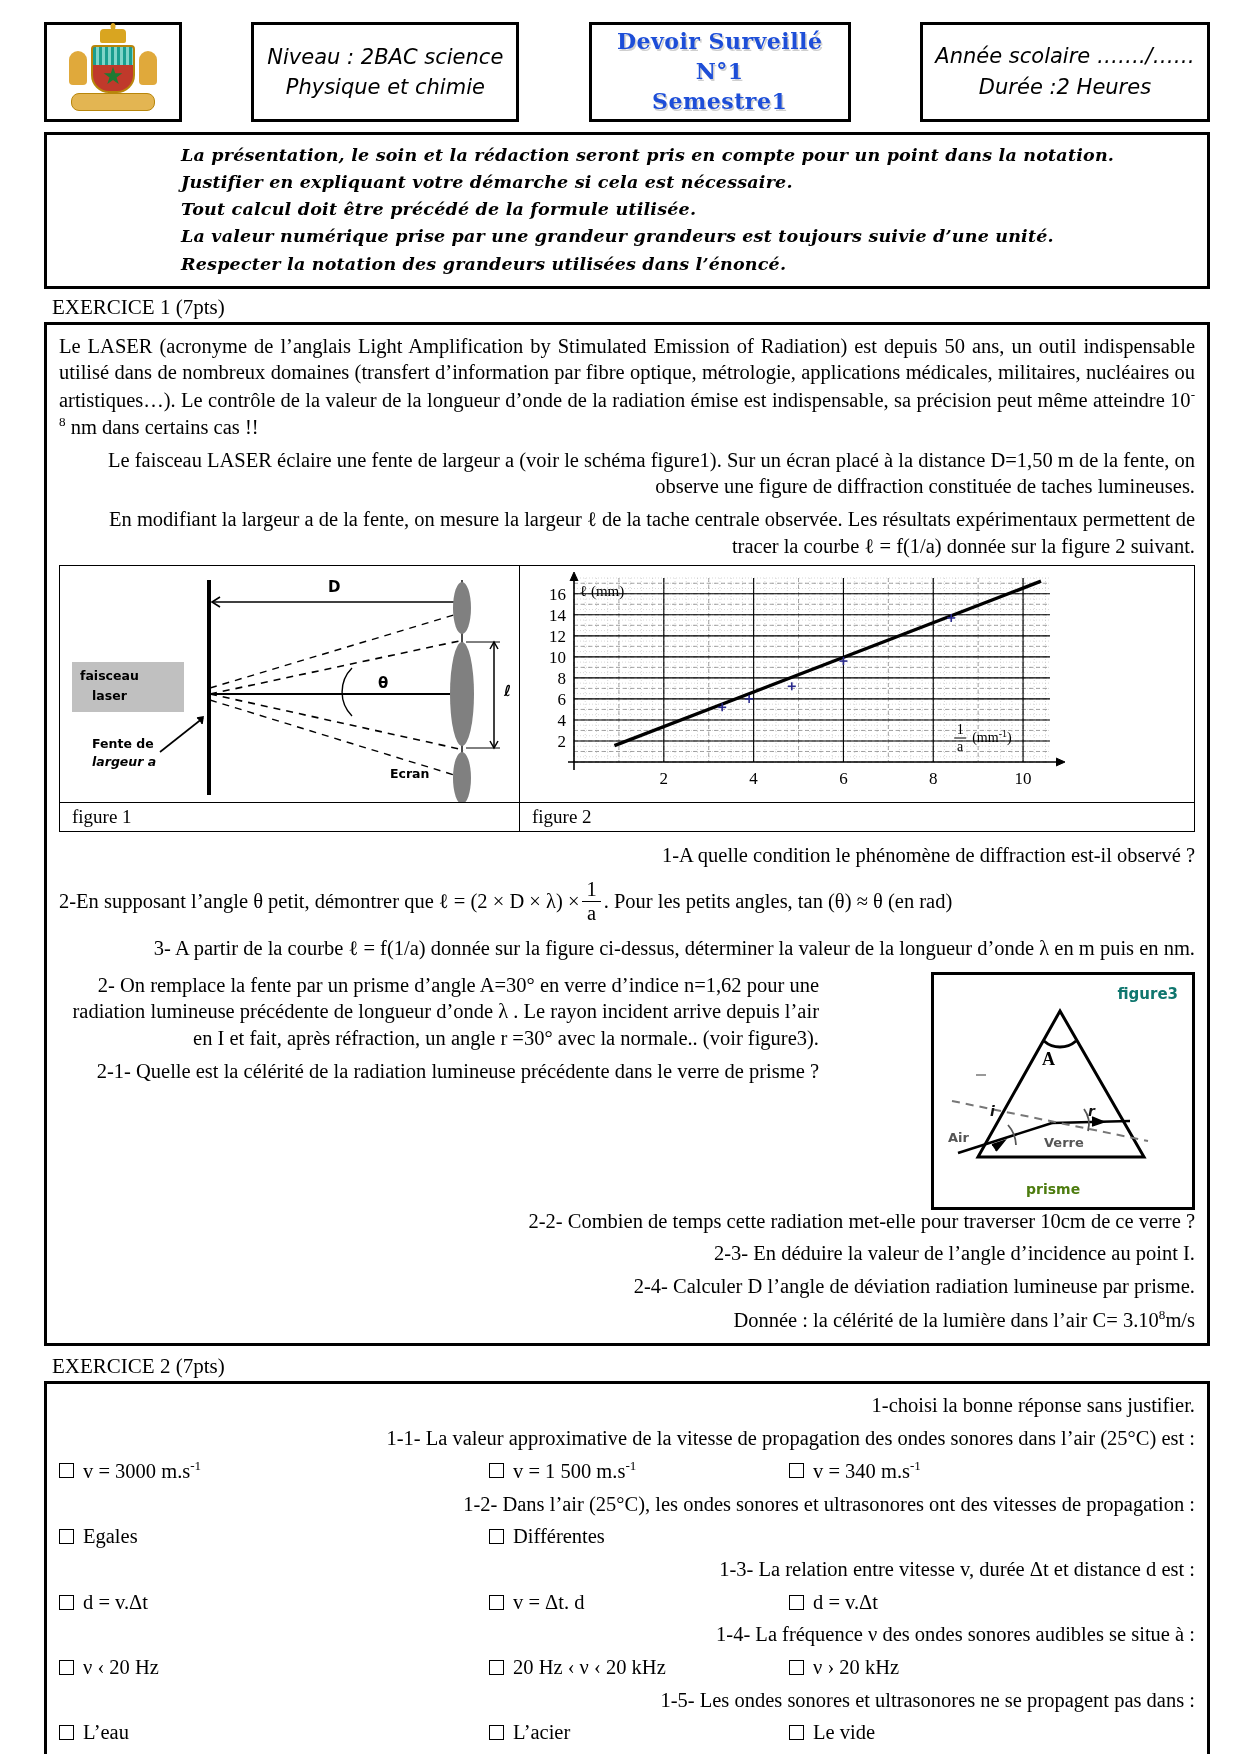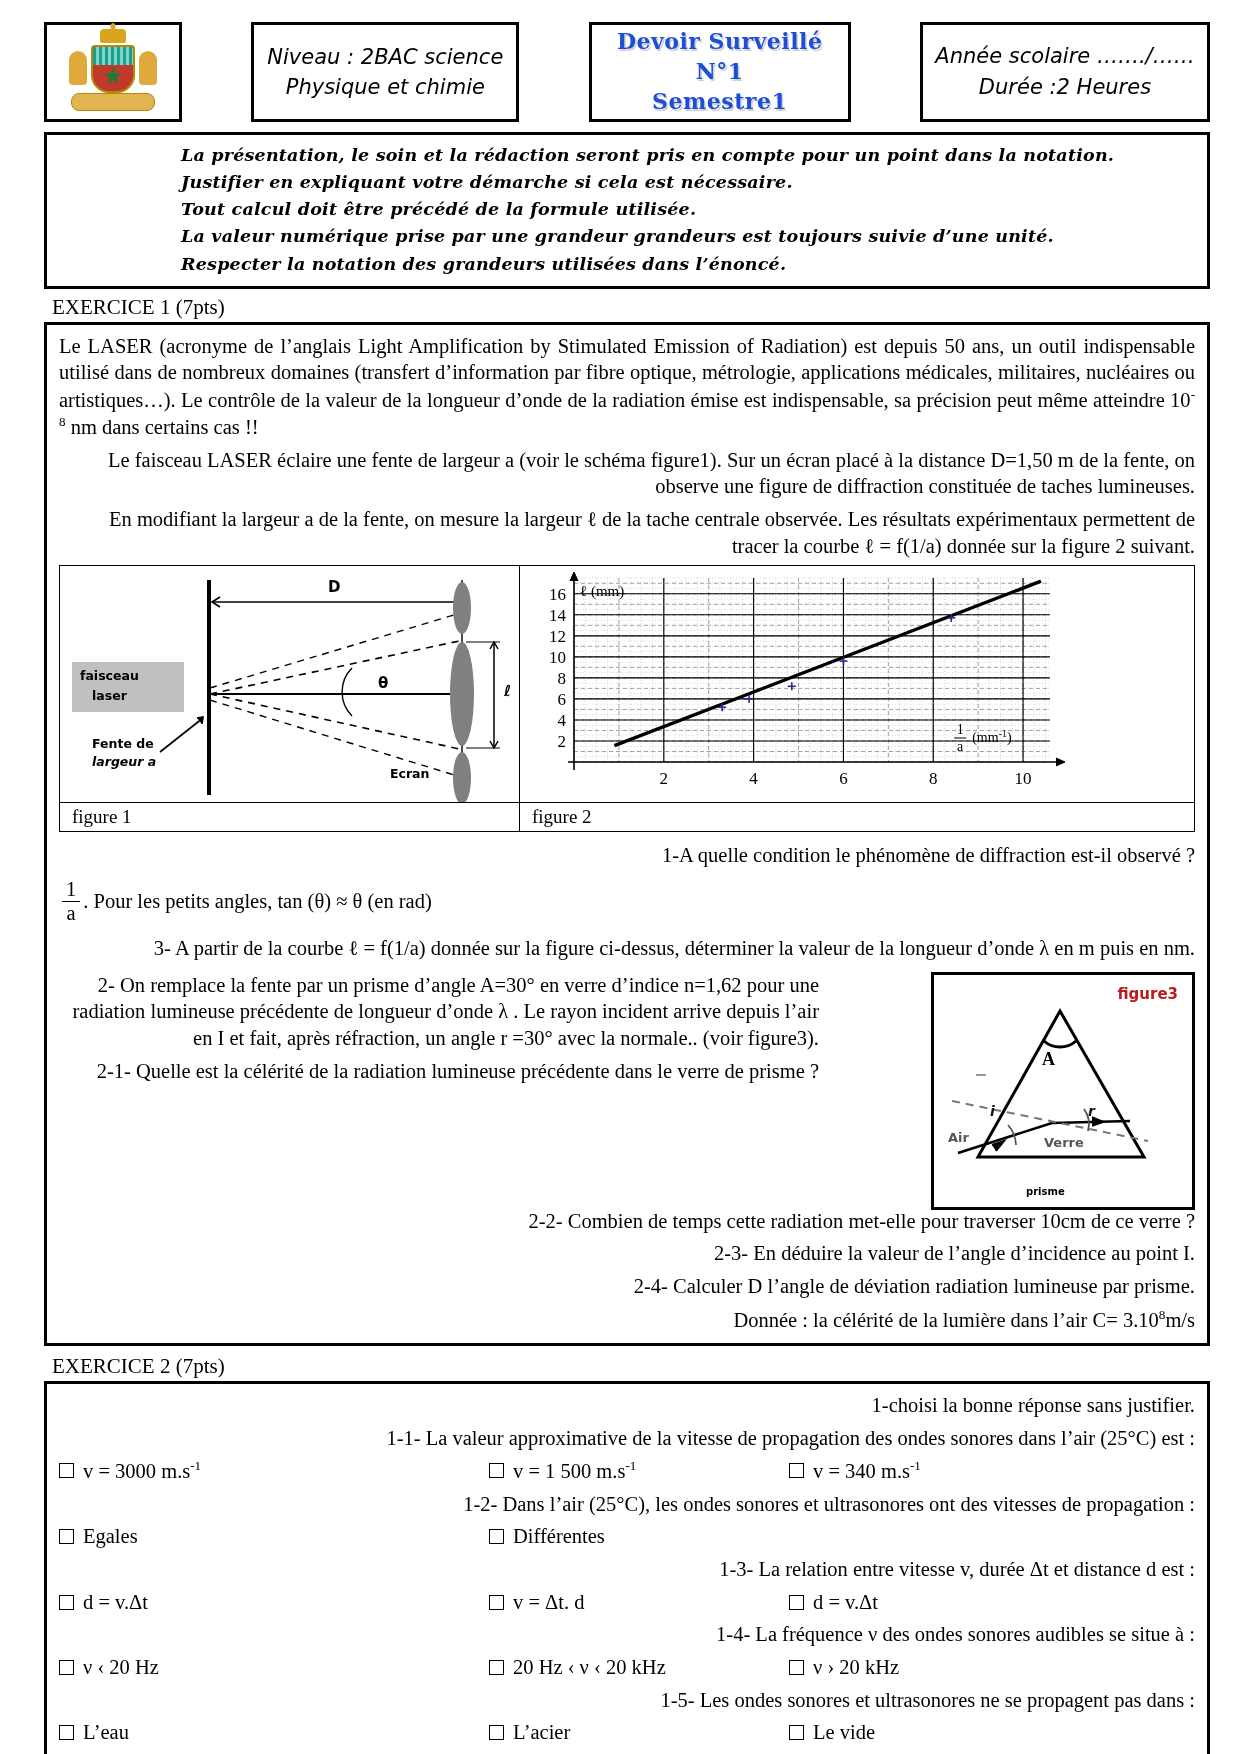--- a/index.html
+++ b/index.html
@@ -384,20 +384,21 @@
               </svg>
           </div>
         </div>
         <div class="fig-caption">figure 2</div>
       </div>
     </div>
 
     <p class="ptxt" style="margin-top:10px;">1-A quelle condition le phénomène de diffraction est-il observé ?</p>
 
     <p class="ptxt" style="margin-top:10px;display:flex;align-items:center;flex-wrap:wrap;">
+      <span>2-En supposant l’angle θ petit, démontrer que ℓ = (2 × D × λ) ×</span>
       <span style="display:inline-flex;flex-direction:column;align-items:center;margin:0 3px;line-height:1;">
         <span style="border-bottom:1.5px solid #000;padding:0 4px 1px 4px;">1</span>
         <span style="padding:1px 4px 0 4px;">a</span>
       </span>
       <span>. Pour les petits angles, tan (θ) ≈ θ (en rad)</span>
     </p>
 
     <p class="ptxt" style="margin-top:12px;">3- A partir de la courbe ℓ = f(1/a) donnée sur la figure ci-dessus, déterminer la valeur de la longueur d’onde λ en m puis en nm.</p>
 
     <div class="prism-row">
@@ -420,27 +421,27 @@
           <polyline points="158,142 170,147 158,151" fill="#000" stroke="#000" stroke-width="1.5"></polyline>
 
           <line x1="18" y1="126" x2="214" y2="166" stroke="#777" stroke-width="2" stroke-dasharray="8,6"></line>
 
           <path d="M74,150 A32,32 0 0 1 82,170" fill="none" stroke="#555" stroke-width="1.8"></path>
 
           <path d="M150,134 A26,26 0 0 1 154,156" fill="none" stroke="#555" stroke-width="1.8"></path>
 
           <line x1="42" y1="100" x2="52" y2="100" stroke="#999" stroke-width="2"></line>
         </svg>
-        <div class="plbl" style="right:14px;top:10px;font-size:15px;color:#b91c1c;">figure3</div>
+        <div class="plbl" style="right:14px;top:10px;font-size:15px;color:#0f766e;">figure3</div>
         <div class="plbl" style="left:108px;top:74px;font-size:18px;color:#000;font-family:'Liberation Serif',serif;">A</div>
         <div class="plbl" style="left:56px;top:128px;font-size:14px;color:#111;font-style:italic;">i</div>
         <div class="plbl" style="left:154px;top:128px;font-size:14px;color:#111;font-style:italic;">r</div>
         <div class="plbl" style="left:14px;top:155px;font-size:13px;color:#555;">Air</div>
         <div class="plbl" style="left:110px;top:160px;font-size:13px;color:#555;">Verre</div>
-        <div class="plbl" style="left:92px;bottom:10px;font-size:10px;color:#000000;">prisme</div>
+        <div class="plbl" style="left:92px;bottom:10px;font-size:14px;color:#4d7c0f;">prisme</div>
       </div>
     </div>
 
     <p class="ptxt">2-2- Combien de temps cette radiation met-elle pour traverser 10cm de ce verre ?</p>
     <p class="ptxt">2-3- En déduire la valeur de l’angle d’incidence au point I.</p>
     <p class="ptxt">2-4- Calculer D l’angle de déviation radiation lumineuse par prisme.</p>
     <p class="ptxt" style="margin-bottom:0;">
       <span>Donnée : la célérité de la lumière dans l’air C= 3.10</span><sup>8</sup><span>m/s</span>
     </p>
   </div>

